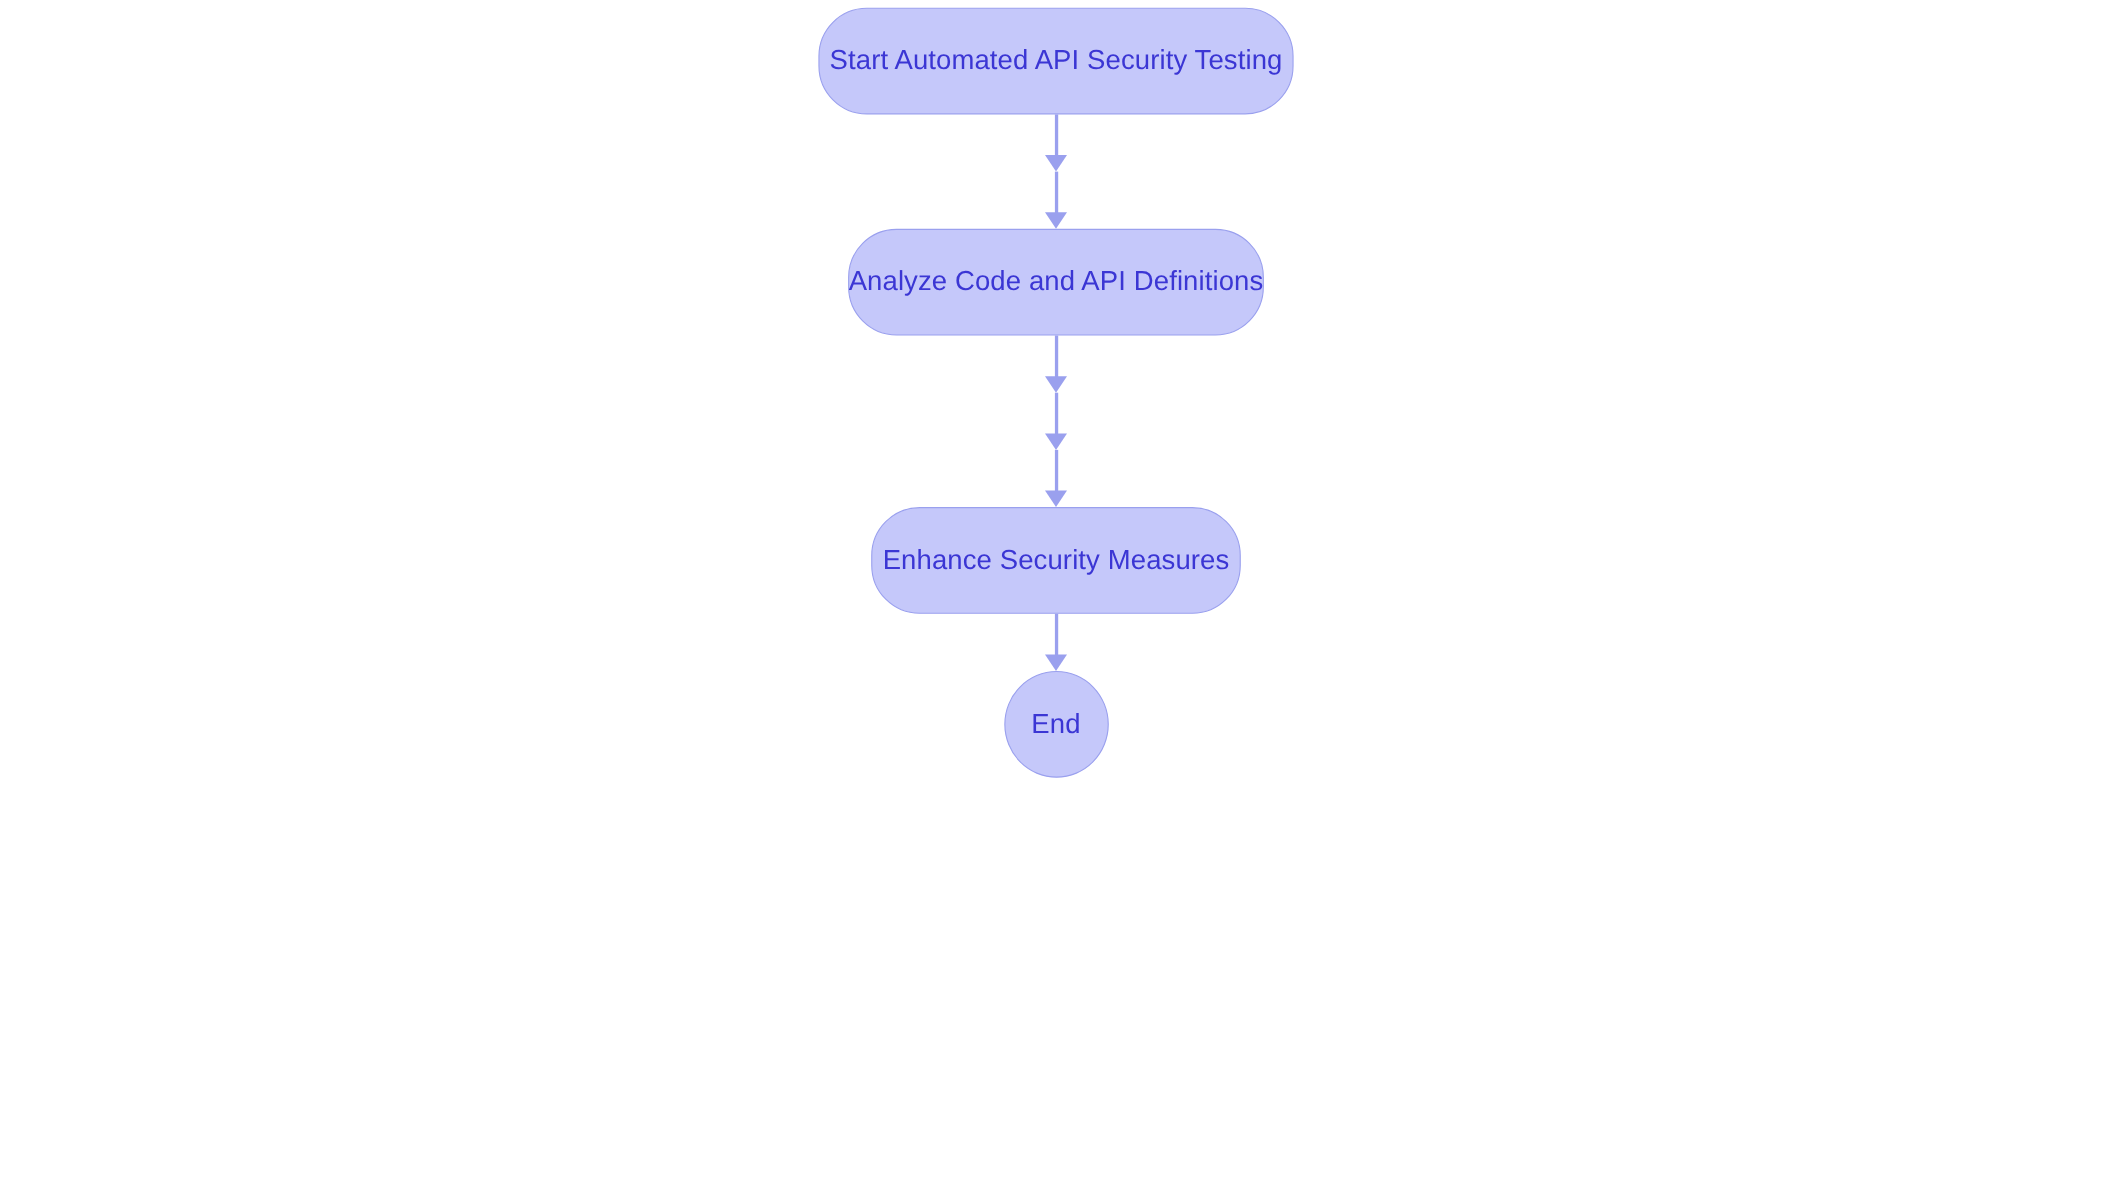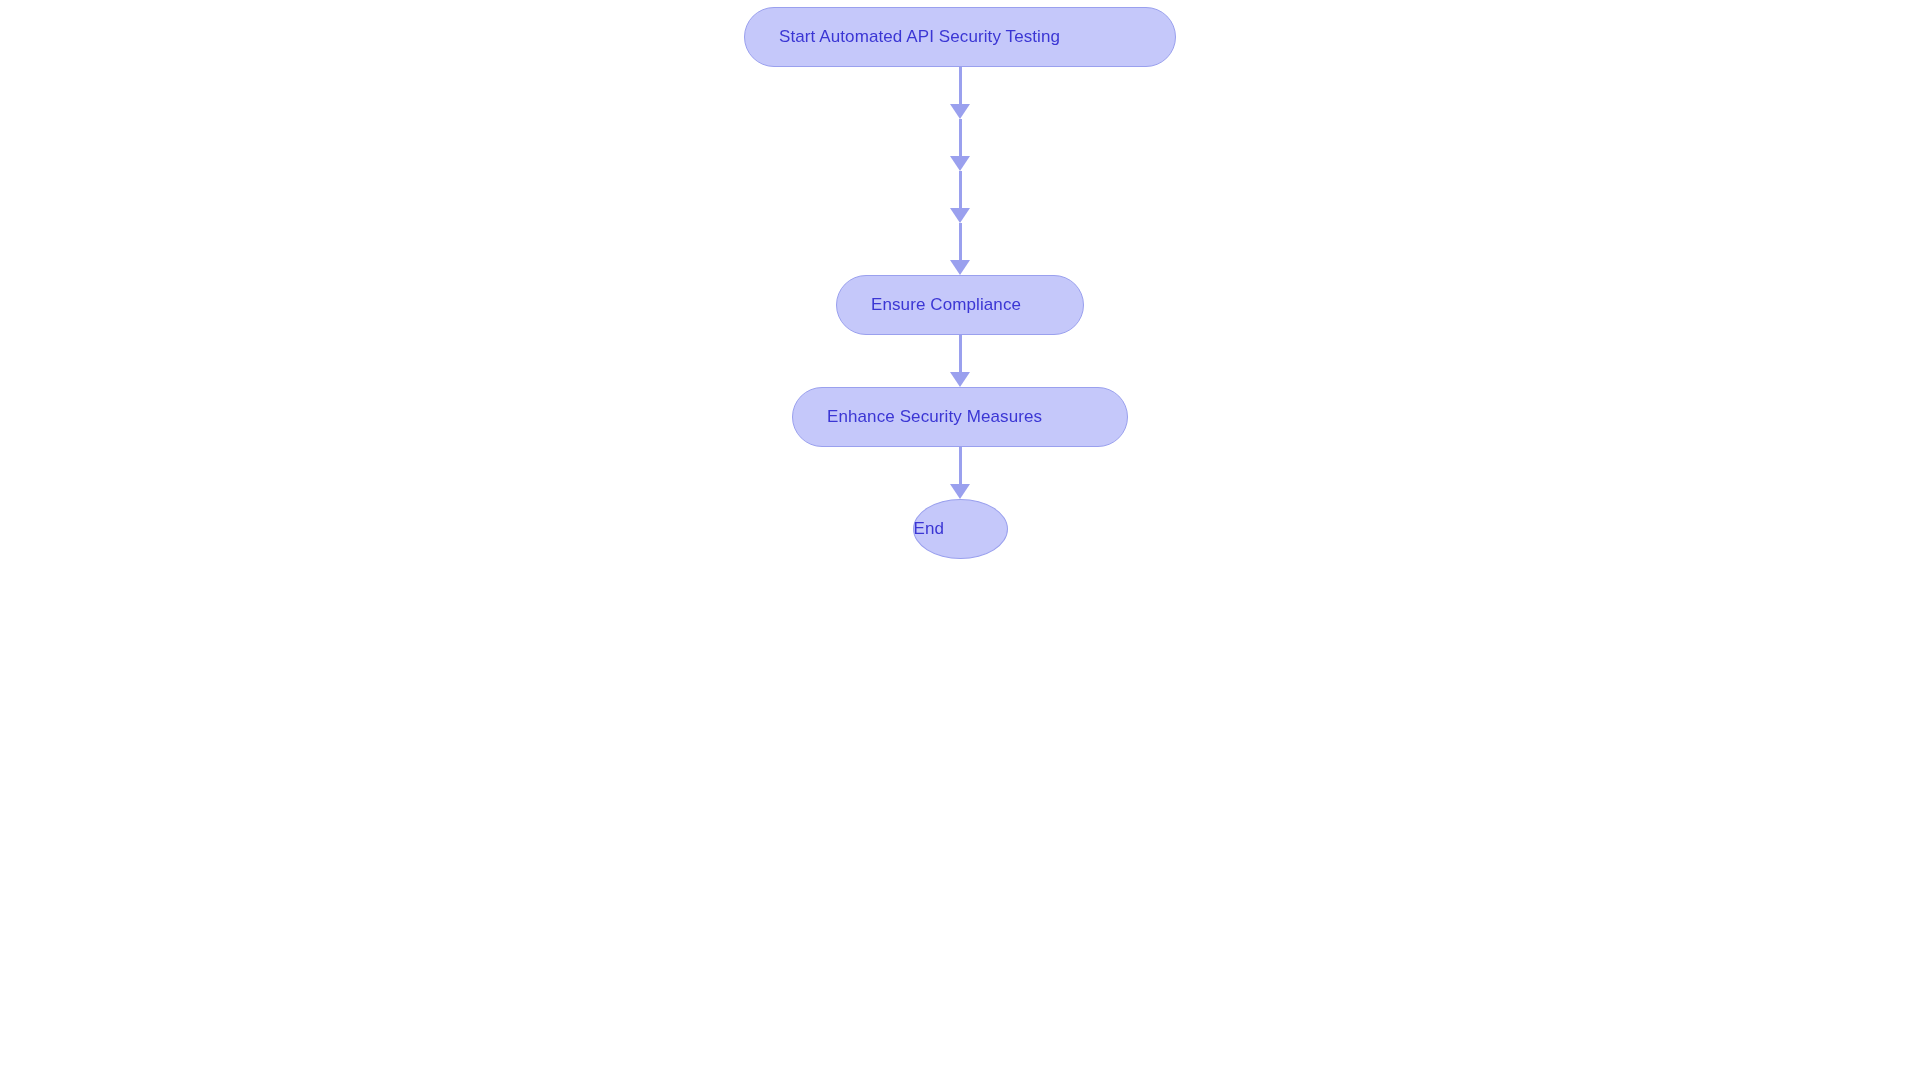--- a/index.html
+++ b/index.html
@@ -29,29 +29,29 @@
     width: 1920px;
     height: 1083px;
     display: flex;
     flex-direction: column;
     align-items: center;
   }
 
   
   .node {
     box-sizing: border-box;
-    height: 60px;
+    height: 97px;
     display: flex;
     align-items: center;
-    justify-content: flex-start;
+    justify-content: center;
     background: #c5c8fa;
     border: 1.6px solid #9aa0ee;
     border-radius: 44px;
     color: #3b36d4;
-    font-size: 17px;
+    font-size: 25px;
     font-weight: 400;
     letter-spacing: 0.1px;
     white-space: nowrap;
     padding: 0 34px;
   }
 
   .node.terminal-end {
     border-radius: 50%;
     padding: 0;
     width: 95px;
@@ -94,35 +94,35 @@
       <div class="line"></div>
       <div class="arrowhead"></div>
     </div>
 
 
     <div class="connector" style="height:52px;">
       <div class="line"></div>
       <div class="arrowhead"></div>
     </div>
 
+    <div class="node" style="width:378px;">
+      <span>Analyze Code and API Definitions</span>
+    </div>
 
     <div class="connector" style="height:52px;">
       <div class="line"></div>
       <div class="arrowhead"></div>
     </div>
 
 
     <div class="connector" style="height:52px;">
       <div class="line"></div>
       <div class="arrowhead"></div>
     </div>
 
-    <div class="node" style="width:248px;">
-      <span>Ensure Compliance</span>
-    </div>
 
     <div class="connector" style="height:52px;">
       <div class="line"></div>
       <div class="arrowhead"></div>
     </div>
 
     <div class="node" style="width:336px;">
       <span>Enhance Security Measures</span>
     </div>
 

